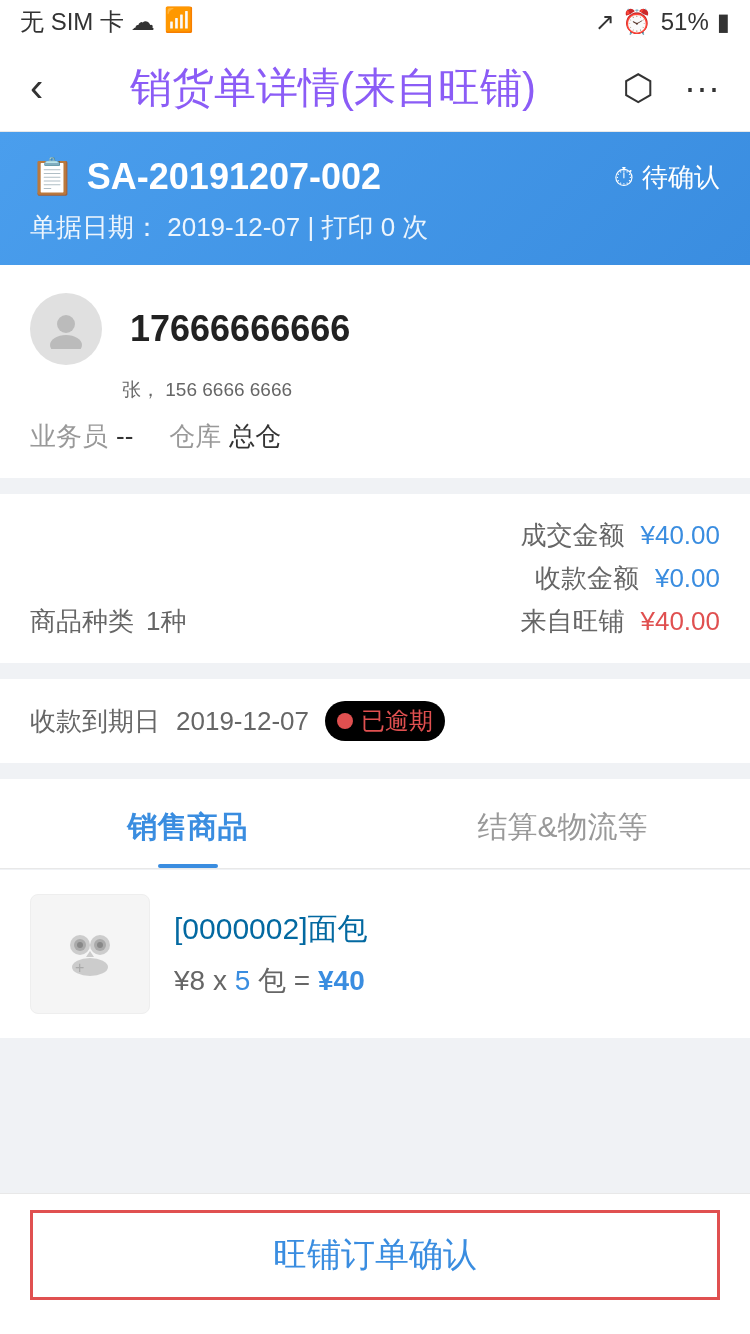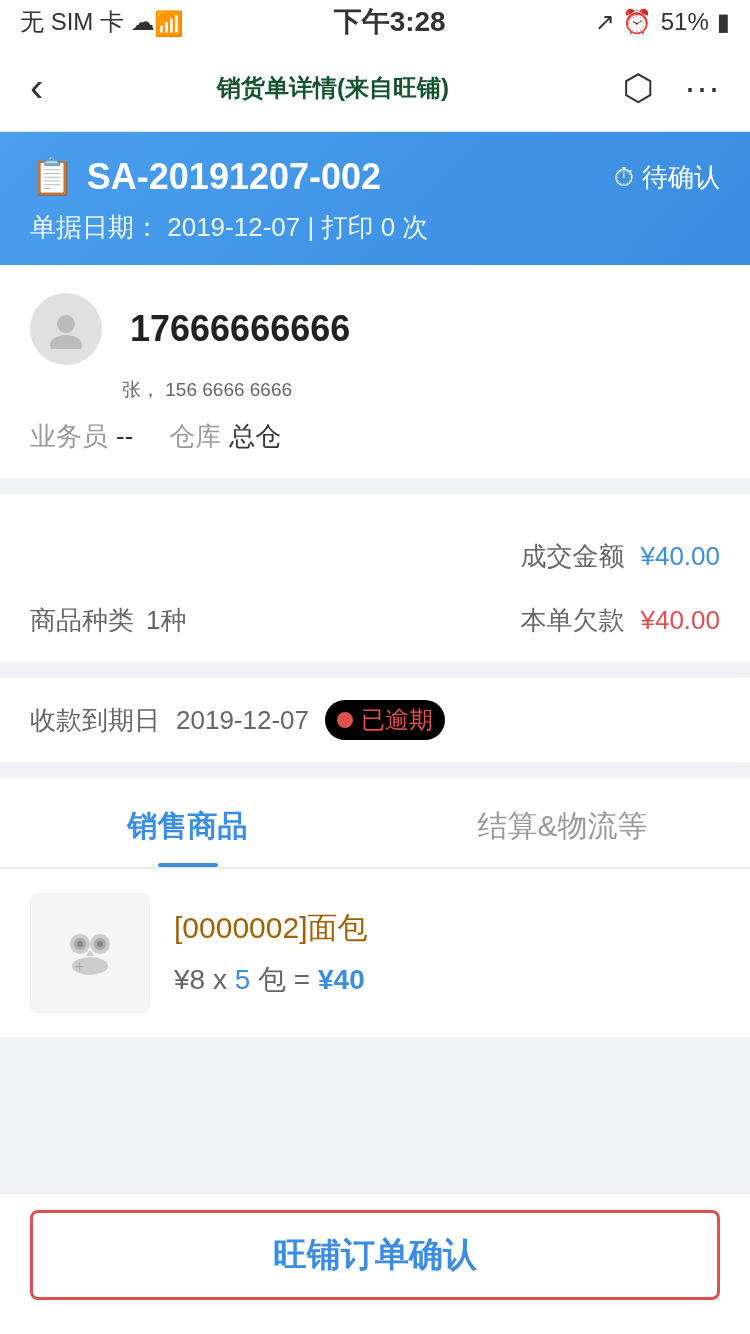--- a/index.html
+++ b/index.html
@@ -18,38 +18,38 @@
     .status-bar {
       height: 44px;
       background: #fff;
       display: flex;
       align-items: center;
       justify-content: space-between;
       padding: 0 20px;
       font-size: 24px;
       font-weight: 500;
     }
-    .status-left { display: flex; align-items: flex-end; }
+    .status-left { display: flex; align-items: flex-start; gap: 10px; }
     .status-center { font-size: 28px; font-weight: 600; }
     .status-right { display: flex; align-items: center; gap: 8px; font-size: 24px; }
 
     
     .nav-bar {
       height: 88px;
       background: #fff;
       display: flex;
       align-items: center;
       justify-content: space-between;
       padding: 0 30px;
       border-bottom: 1px solid #e8e8e8;
     }
     .nav-title {
-      font-size: 24px;
-      font-weight: 700;
-      color: #14532d;
+      font-size: 42px;
+      font-weight: 400;
+      color: #8b5cf6;
     }
     .nav-back {
       font-size: 40px;
       color: #333;
       cursor: pointer;
     }
     .nav-right {
       display: flex;
       align-items: center;
       gap: 30px;
@@ -162,21 +162,20 @@
       display: flex;
       flex-direction: column;
       align-items: flex-end;
       gap: 8px;
     }
     .summary-row {
       display: flex;
       align-items: center;
       gap: 16px;
       font-size: 26px;
-      margin-top: 21px;
     }
     .summary-row-label { color: #666; }
     .amount-blue { color: #3a8de0; font-weight: 500; }
     .amount-red { color: #e05050; font-weight: 500; }
 
     
     .due-card {
       background: #fff;
       padding: 22px 30px;
       margin-bottom: 16px;
@@ -261,21 +260,21 @@
     }
     .product-thumb-logo {
       font-size: 42px;
       color: #bbb;
       text-align: center;
       line-height: 1;
     }
     .product-info { flex: 1; }
     .product-name {
       font-size: 30px;
-      color: #a16207;
+      color: #0369a1;
       font-weight: 500;
       margin-bottom: 12px;
     }
     .product-price {
       font-size: 28px;
       color: #666;
     }
     .product-price .qty { color: #3a8de0; }
     .product-price .total { color: #3a8de0; font-weight: 600; }
 
@@ -294,39 +293,38 @@
       width: 750px;
       background: #fff;
       padding: 16px 30px 34px;
       border-top: 1px solid #e8e8e8;
     }
     .confirm-button {
       width: 100%;
       height: 90px;
       background: #fff;
       border: 3px solid #e05050;
-      border-radius: 8px;
+      border-radius: 0;
       font-size: 34px;
       color: #3a8de0;
-      font-weight: 700;
+      font-weight: 400;
       cursor: pointer;
       display: flex;
       align-items: center;
       justify-content: center;
     }
   </style>
 </head>
 <body>
 
 <div class="status-bar">
   <div class="status-left">
     <span>无 SIM 卡  ☁</span>
     <span>📶</span>
   </div>
-  <div class="status-center">下午3:28</div>
   <div class="status-right">
     <span>↗</span>
     <span>⏰</span>
     <span>51%</span>
     <span>▮</span>
   </div>
 </div>
 
 <div class="nav-bar">
   <span class="nav-back">‹</span>
@@ -385,21 +383,25 @@
   <div class="summary-left">
     <span>商品种类</span>
     <span>1种</span>
   </div>
   <div class="summary-right">
     <div class="summary-row">
       <span class="summary-row-label">成交金额</span>
       <span class="amount-blue">¥40.00</span>
     </div>
     <div class="summary-row">
-      <span class="summary-row-label">本单欠款</span>
+      <span class="summary-row-label">收款金额</span>
+      <span class="amount-blue">¥0.00</span>
+    </div>
+    <div class="summary-row">
+      <span class="summary-row-label">来自旺铺</span>
       <span class="amount-red">¥40.00</span>
     </div>
   </div>
 </div>
 
 <div class="due-card">
   <span>收款到期日</span>
   <span>2019-12-07</span>
   <div class="overdue-badge">
     <div class="overdue-dot"></div>

